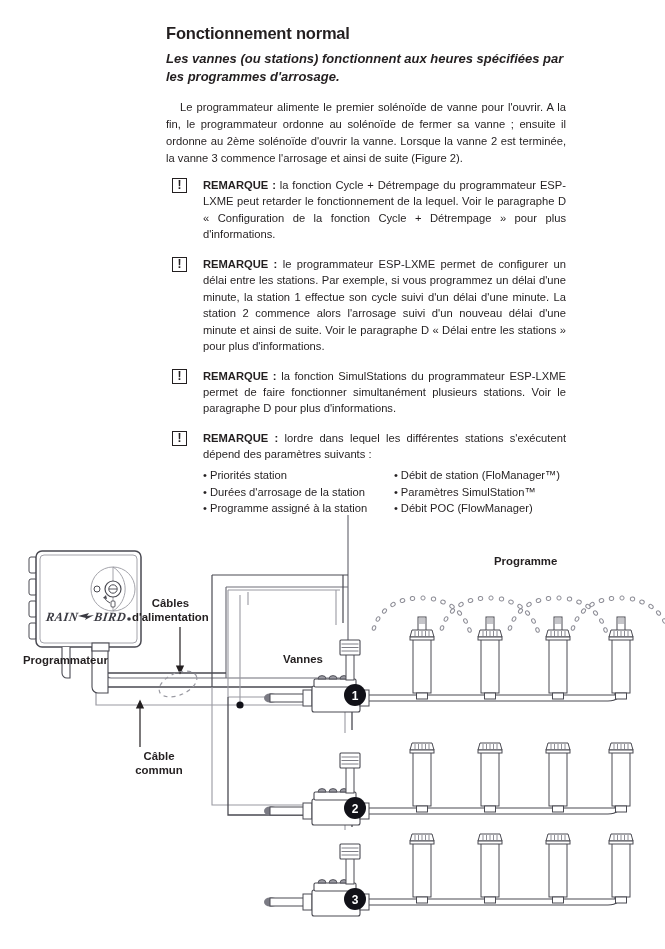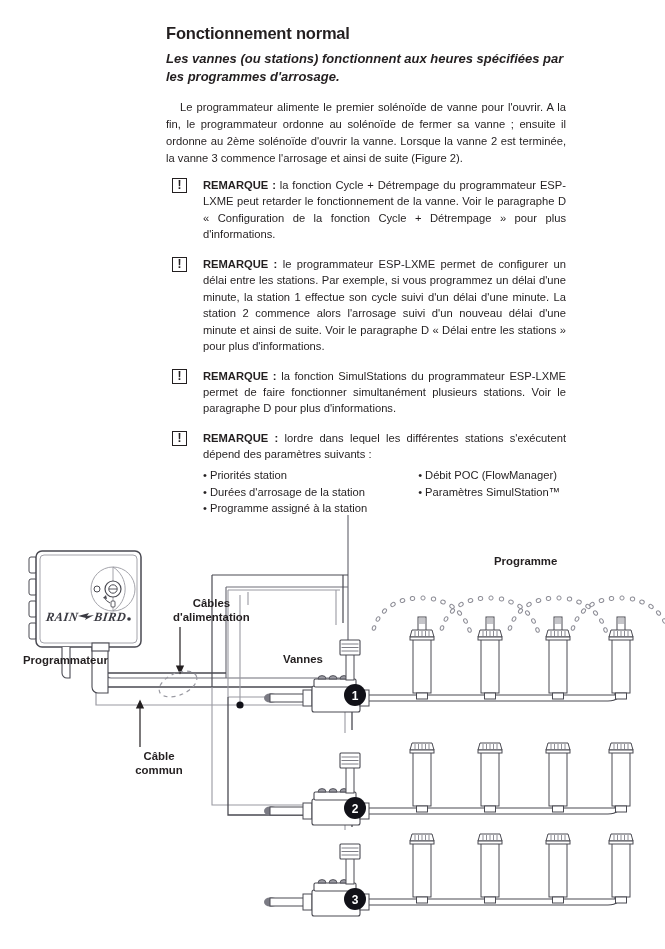--- a/index.html
+++ b/index.html
@@ -90,41 +90,41 @@
   .dlabel{
     position:absolute;
     font-size:11.4px;
     font-weight:bold;
     color:#231f20;
     line-height:1.25;
     white-space:nowrap;
   }
   .dlabel.center{text-align:center;}
   #lbl-programmateur{left:3px; top:138px;padding-left:20px;}
-  #lbl-cables{left:132px; top:81px; text-align:center;margin-left:41px;}
+  #lbl-cables{left:132px; top:81px; text-align:center;}
   #lbl-commun{left:113px; top:234px; text-align:center; width:92px;}
   #lbl-vannes{left:283px; top:93px;margin-top:44px;}
   #lbl-arroseurs{left:494px; top:39px;}
 </style>
 </head>
 <body>
 
 <div class="page">
 
   <div class="textcol">
 
     <h1 class="sec-title">Fonctionnement normal</h1>
 
     <p class="sec-sub">Les vannes (ou stations) fonctionnent aux heures spécifiées par les programmes d'arrosage.</p>
 
     <p class="para">Le programmateur alimente le premier solénoïde de vanne pour l'ouvrir. A la fin, le programmateur ordonne au solénoïde de fermer sa vanne ; ensuite il ordonne au 2ème solénoïde d'ouvrir la vanne. Lorsque la vanne 2 est terminée, la vanne 3 commence l'arrosage et ainsi de suite (Figure 2).</p>
 
     <div class="note">
       <span class="note-icon">!</span>
-      <div class="note-body"><b>REMARQUE :</b><span> la fonction Cycle + Détrempage du programmateur ESP-LXME peut retarder le fonctionnement de la vanne. Voir le paragraphe D « Configuration de la fonction Cycle + Détrempage » pour plus d'informations.</span></div>
+      <div class="note-body"><b>REMARQUE :</b><span> la fonction Cycle + Détrempage du programmateur ESP-LXME peut retarder le fonctionnement de la lequel. Voir le paragraphe D « Configuration de la fonction Cycle + Détrempage » pour plus d'informations.</span></div>
     </div>
 
     <div class="note">
       <span class="note-icon">!</span>
       <div class="note-body"><b>REMARQUE :</b><span> le programmateur ESP-LXME permet de configurer un délai entre les stations. Par exemple, si vous programmez un délai d'une minute, la station 1 effectue son cycle suivi d'un délai d'une minute. La station 2 commence alors l'arrosage suivi d'un nouveau délai d'une minute et ainsi de suite. Voir le paragraphe D « Délai entre les stations » pour plus d'informations.</span></div>
     </div>
 
     <div class="note">
       <span class="note-icon">!</span>
       <div class="note-body"><b>REMARQUE :</b><span> la fonction SimulStations du programmateur ESP-LXME permet de faire fonctionner simultanément plusieurs stations. Voir le paragraphe D pour plus d'informations.</span></div>
@@ -134,22 +134,23 @@
       <span class="note-icon">!</span>
       <div class="note-body"><b>REMARQUE :</b><span> lordre dans lequel les différentes stations s'exécutent dépend des paramètres suivants :</span></div>
 
       <div class="bullets">
         <div class="col left">
           <div class="bullet-row"><span class="dot">•</span><span>Priorités station</span></div>
           <div class="bullet-row"><span class="dot">•</span><span>Durées d'arrosage de la station</span></div>
           <div class="bullet-row"><span class="dot">•</span><span>Programme assigné à la station</span></div>
         </div>
         <div class="col right">
+          <div class="bullet-row"><span class="dot">•</span><span>Débit de station (FloManager™)</span></div>
+          <div class="bullet-row"><span class="dot">•</span><span>Paramètres SimulStation™</span></div>
           <div class="bullet-row"><span class="dot">•</span><span>Débit POC (FlowManager)</span></div>
-          <div class="bullet-row"><span class="dot">•</span><span>Paramètres SimulStation™</span></div>
         </div>
       </div>
     </div>
   </div>
 
   <div class="diagram">
 
     <svg width="665" height="434" viewBox="0 0 665 434" xmlns="http://www.w3.org/2000/svg">
       <defs>
         <g id="sprinkler-pop">

